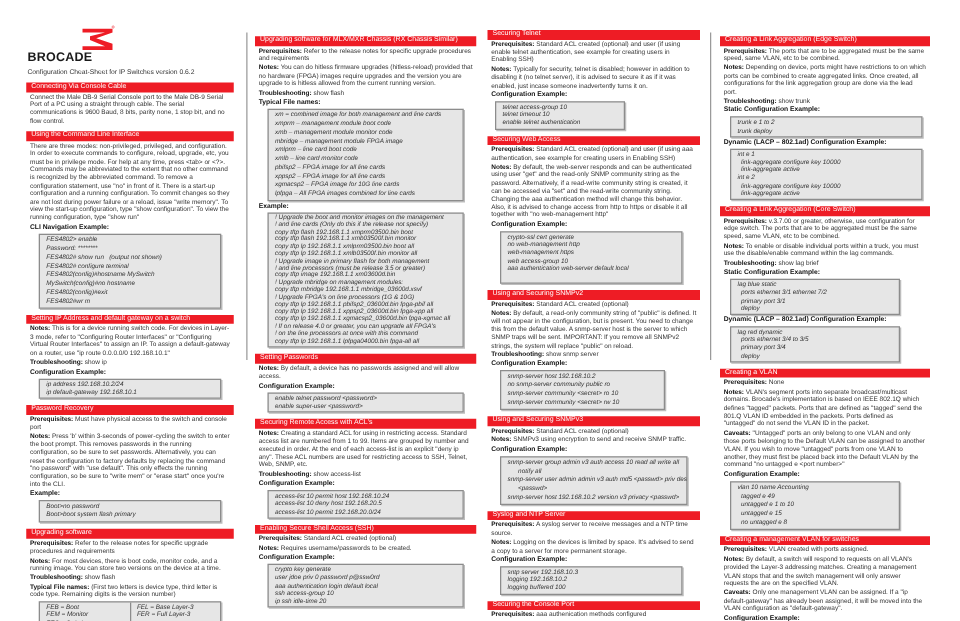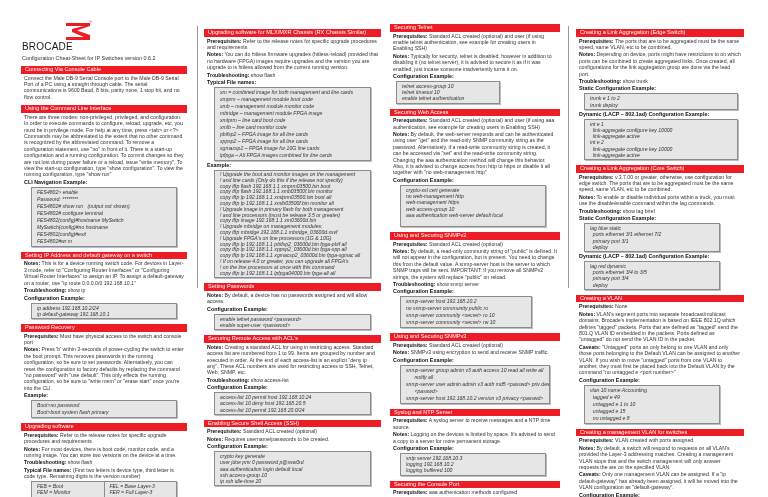--- a/index.html
+++ b/index.html
@@ -22,21 +22,21 @@
     font-style:italic; font-size:5.1px; line-height:6.2px; color:#333;
     padding:1px 5px; margin:1px 10px 0 10px;
   }
   .box.spaced .ln { line-height:7px; }
   .ln { display:block; white-space:pre; }
   .sec { margin-bottom:5px; }
   .tbl { display:flex; margin:1px 10px 0 10px; border:1px solid #8c8c8c; background:#e6e6e6; box-shadow:1px 1px 0 #bdbdbd; font-style:italic; font-size:5.1px; line-height:6.6px; color:#333; }
   .tbl .c { padding:1px 5px; width:50%; }
   .tbl .c + .c { border-left:1px solid #8c8c8c; }
   .logo { position:absolute; left:64px; top:20px; width:28px; height:22px; }
-  .brand { position:absolute; left:22px; top:41px; font-size:10px; font-weight:normal; color:#1a1a1a; letter-spacing:0.2px; }
+  .brand { position:absolute; left:22px; top:41px; font-size:10px; font-weight:bold; color:#1a1a1a; letter-spacing:0.2px; }
   .subtitle { position:absolute; left:22px; top:55px; font-size:5.4px; color:#333; }
 </style>
 </head>
 <body>
 
 <svg class="logo" viewBox="0 0 28 22">
   <path d="M2 3 L26 3 L26 6 L13 10.5 L26 15 L26 20 L2 20 L2 17 L20 17 L8 12 L8 9 L20 6 L2 6 Z" fill="#ee1c25"></path>
   <circle cx="26.5" cy="1.6" r="0.9" fill="none" stroke="#ee1c25" stroke-width="0.4"></circle>
 </svg>
 <div class="brand">BROCADE</div>

